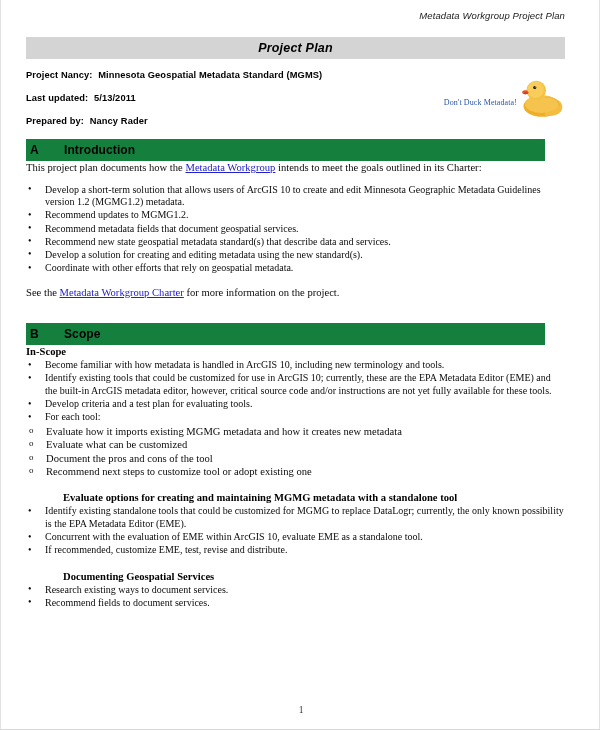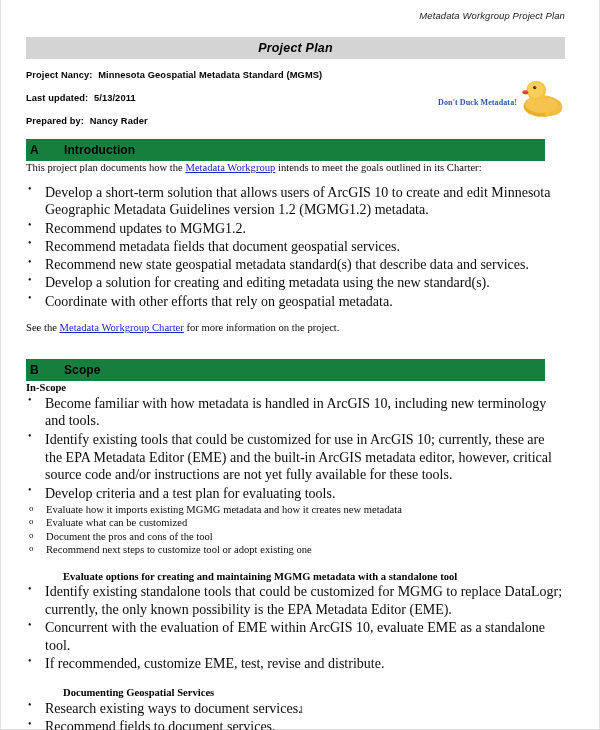--- a/index.html
+++ b/index.html
@@ -81,21 +81,21 @@
     right: -8px;
     top: 4px;
     width: 160px;
     height: 56px;
   }
   .duck-slogan {
     position: absolute;
     right: 56px;
     top: 24px;
     font-family: "Liberation Serif", "DejaVu Serif", serif;
-    font-weight: bold;
+    font-weight: normal;
     font-size: 8px;
     color: #2a57a5;
     white-space: nowrap;
     letter-spacing: 0.1px;
   }
   .duck-img {
     position: absolute;
     right: 6px;
     top: 0px;
     width: 48px;
@@ -133,21 +133,21 @@
 
   
   ul.disc {
     list-style: none;
     margin: 0;
     padding: 0;
   }
   ul.disc > li {
     position: relative;
     padding-left: 19px;
-    font-size: 14px;
+    font-size: 10px;
     line-height: 1.27;
     margin-bottom: 0.5px;
     color: #0a0a0a;
   }
   ul.disc > li::before {
     content: "\2022";
     position: absolute;
     left: 2px;
     top: -0.5px;
     font-size: 10px;
@@ -262,20 +262,21 @@
       <span class="sec-letter">B</span><span>Scope</span>
     </div>
 
     <div class="sub-head" style="">In-Scope</div>
 
 
     <ul class="disc indent-1">
       <li>Become familiar with how metadata is handled in ArcGIS 10, including new terminology and tools.</li>
       <li>Identify existing tools that could be customized for use in ArcGIS 10; currently, these are the EPA Metadata Editor (EME) and the built-in ArcGIS metadata editor, however, critical source code and/or instructions are not yet fully available for these tools.</li>
       <li>Develop criteria and a test plan for evaluating tools.</li>
+      <li>For each tool:</li>
     </ul>
 
     <ul class="circ indent-2">
       <li>Evaluate how it imports existing MGMG metadata and how it creates new metadata</li>
       <li>Evaluate what can be customized</li>
       <li>Document the pros and cons of the tool</li>
       <li>Recommend next steps to customize tool or adopt existing one</li>
     </ul>
 
 

